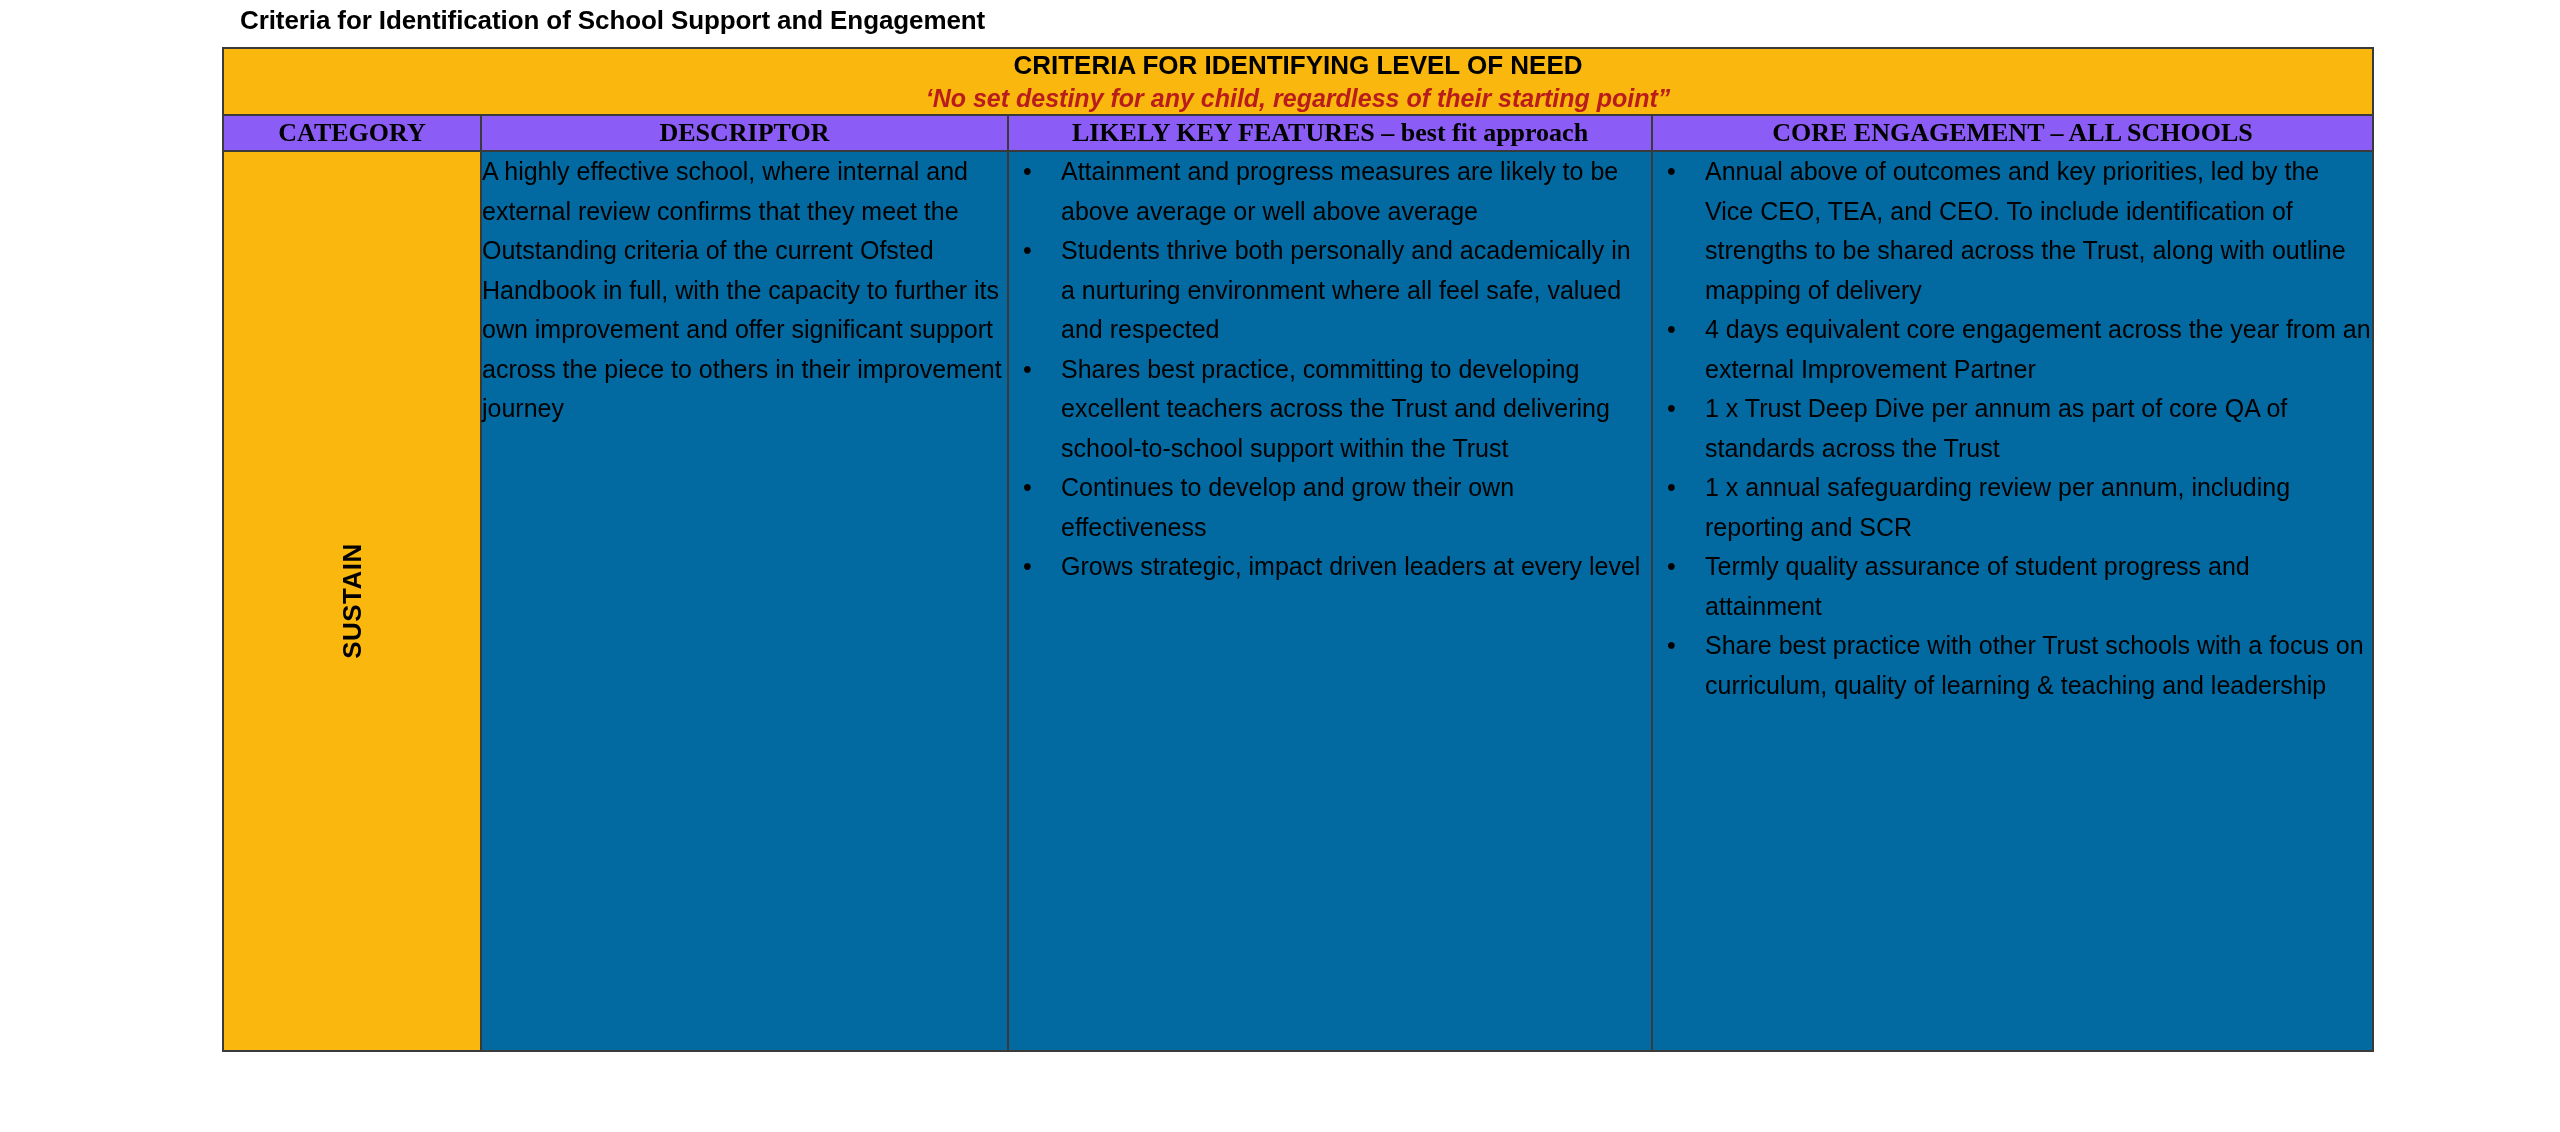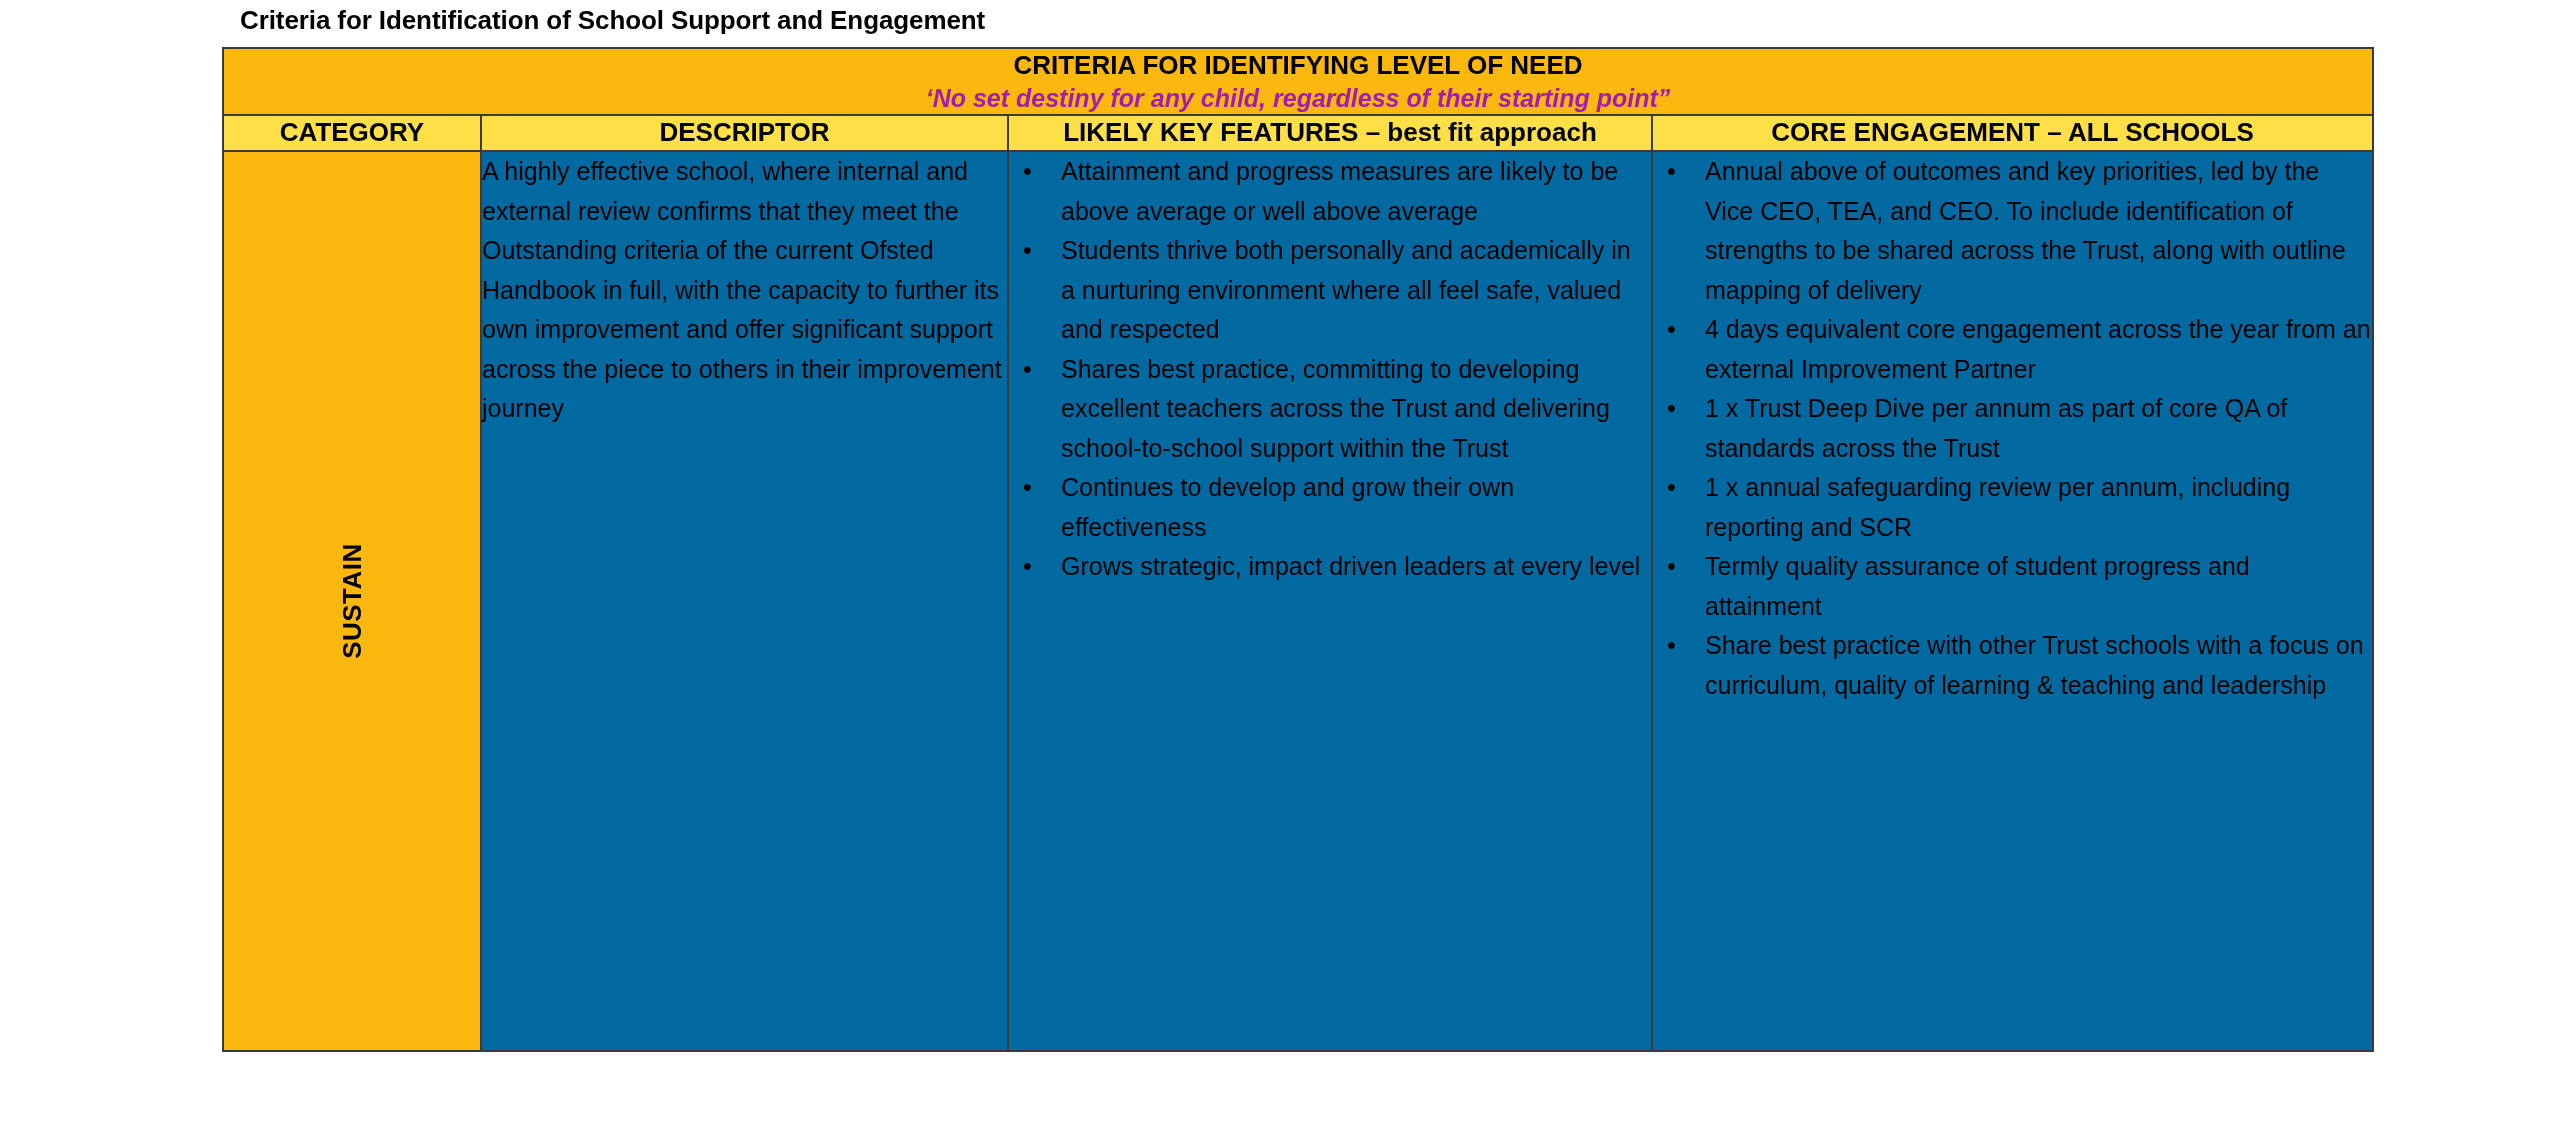--- a/index.html
+++ b/index.html
@@ -68,32 +68,33 @@
     font-size: 26px;
     font-weight: bold;
     line-height: 1.28;
     color: #000000;
   }
   .banner-quote {
     font-size: 25px;
     font-weight: bold;
     font-style: italic;
     line-height: 1.28;
-    color: #a21caf;
+    color: #b91c1c;
   }
 
   
   .head-cell {
-    background: #fde047;
+    background: #8b5cf6;
     text-align: center;
     font-size: 26px;
     font-weight: bold;
     line-height: 1.3;
     padding: 8px 14px 10px 14px;
     vertical-align: top;
+    font-family: Liberation Serif, serif;
   }
 
   
   .category-cell {
     background: #FAB70D;
     position: relative;
     height: 900px;
   }
   .category-rot {
     position: absolute;

